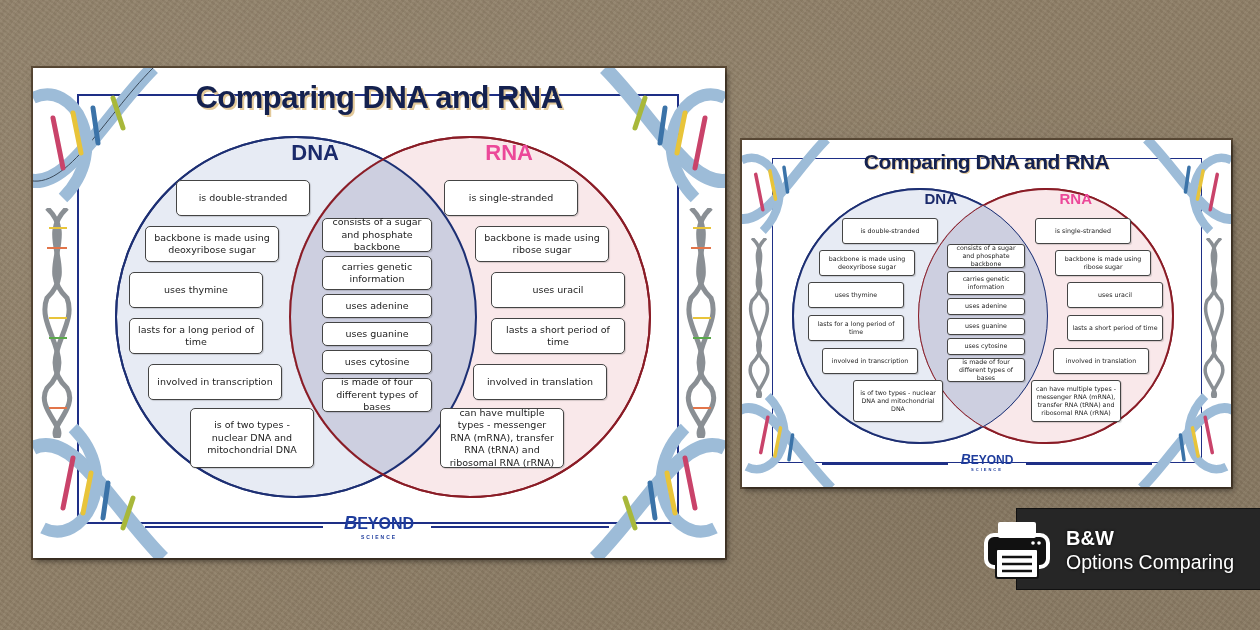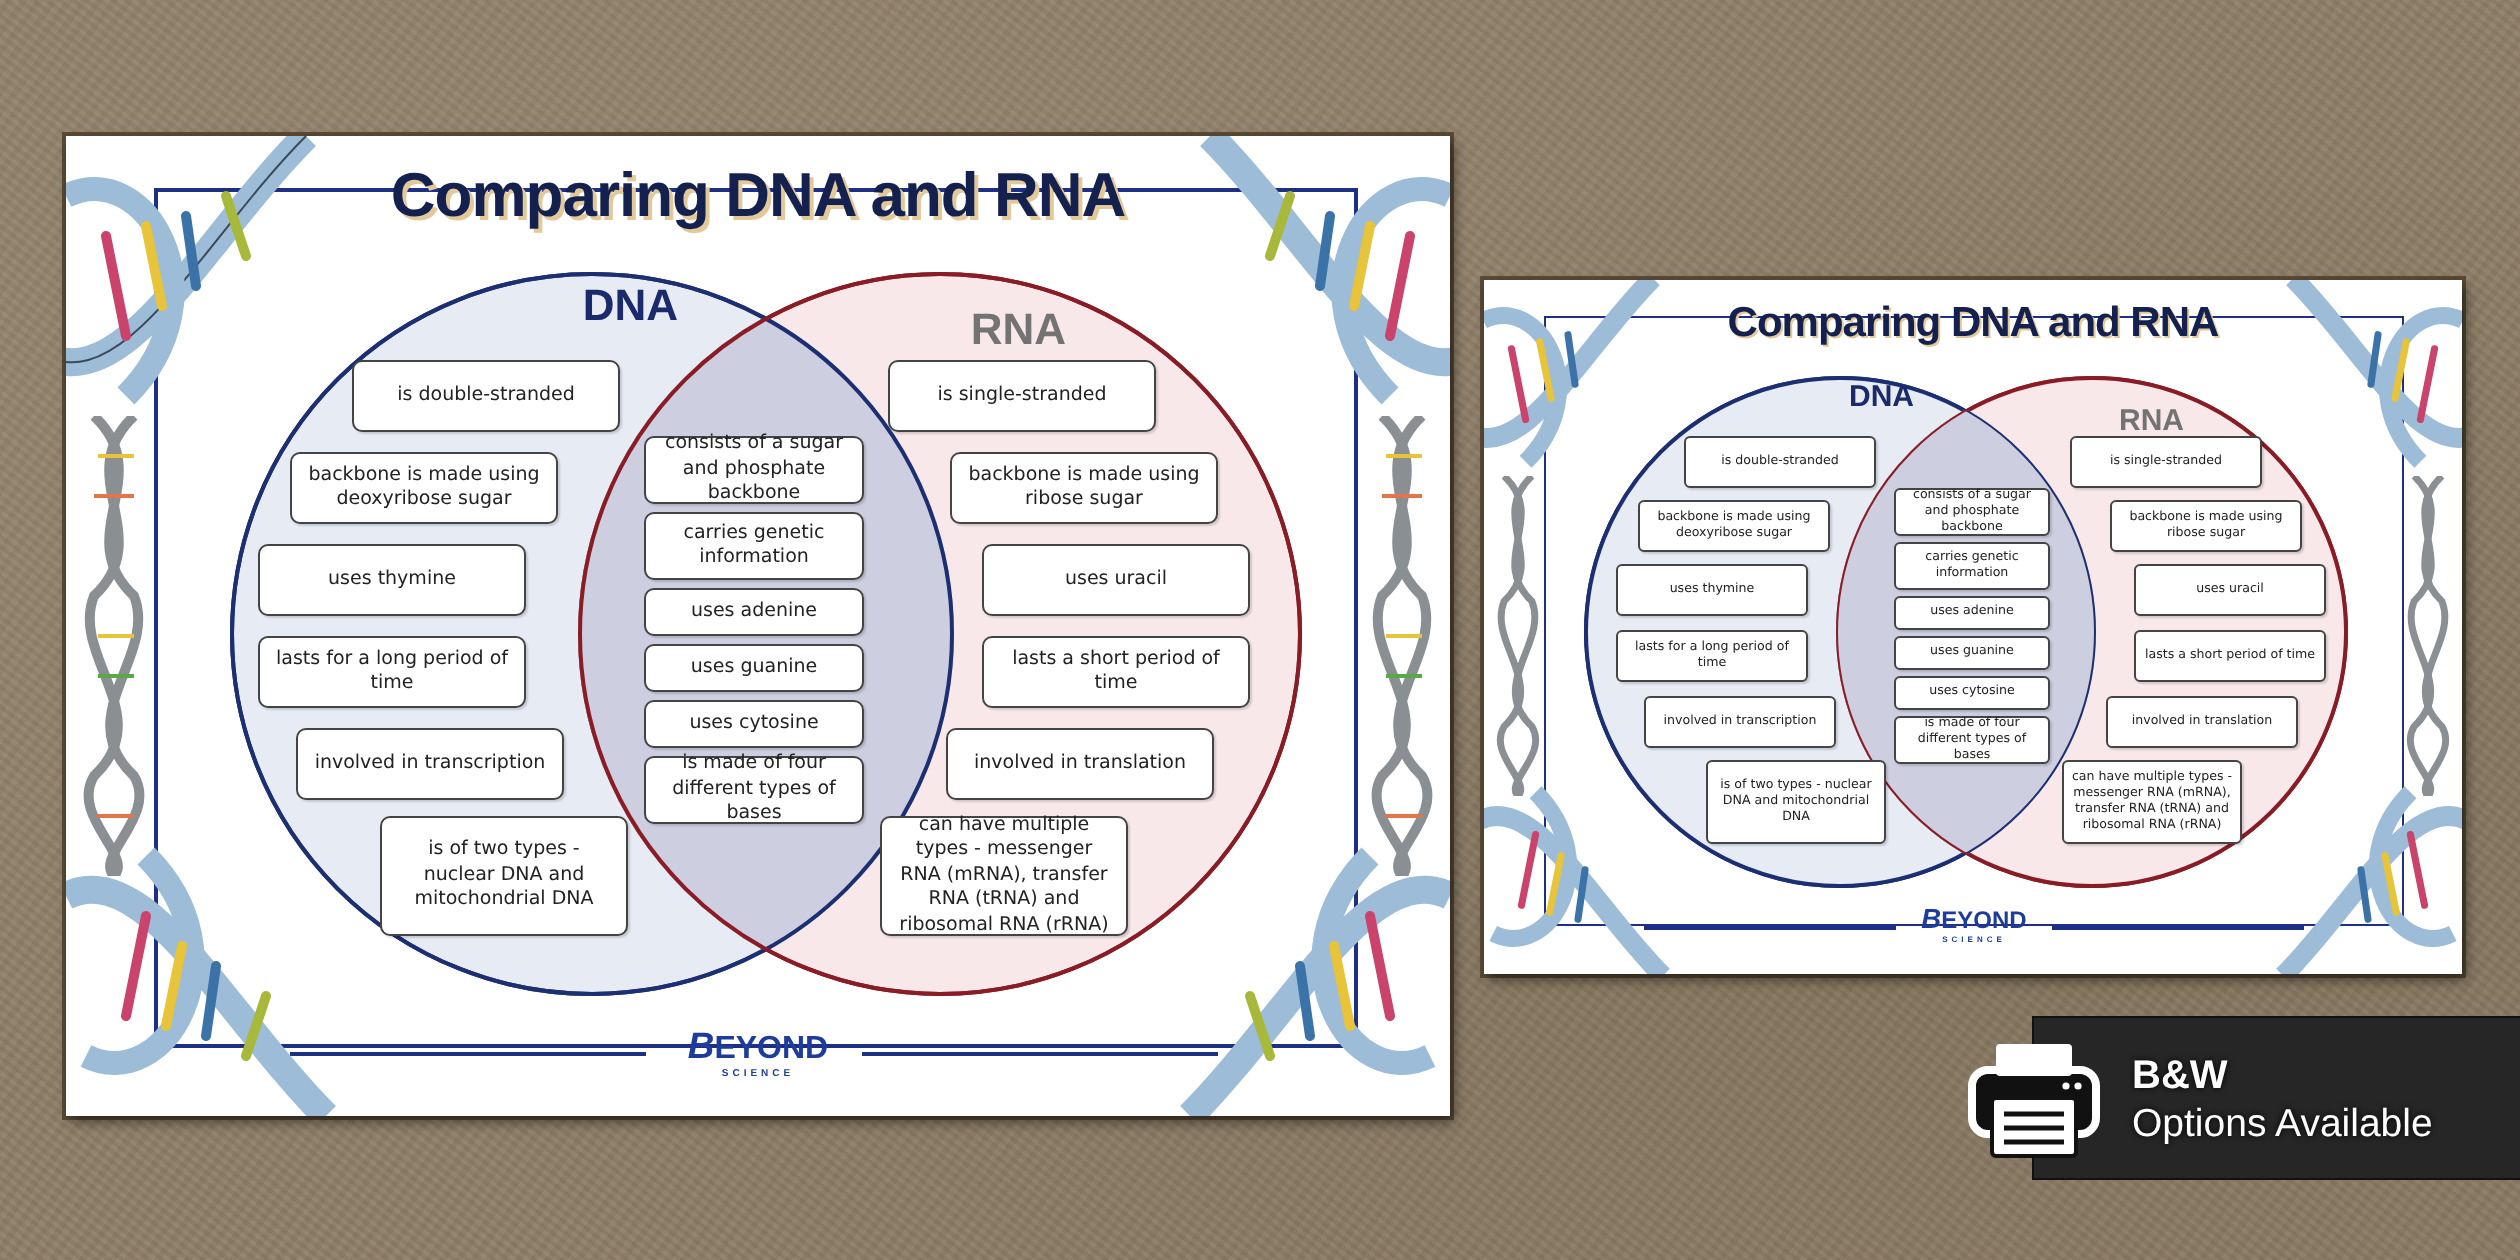--- a/index.html
+++ b/index.html
@@ -36,21 +36,21 @@
     .circle-rna { background:rgba(248,228,230,0.85); border:2px solid #8a1c26; }
     .overlap-wrap { position:absolute; overflow:hidden; border-radius:50%; }
     .overlap-inner { position:absolute; border-radius:50%; background:#cdcfe0; }
     .circle-outline { position:absolute; border-radius:50%; box-sizing:border-box; background:transparent; }
 
     .set-label {
       position:absolute; font-family:"Liberation Sans", sans-serif; font-weight:bold;
       text-align:right;
     }
     .dna-label { color:#1b2a6b; }
-    .rna-label { color:#737373;margin-top:12px; }
+    .rna-label { color:#ec4899; }
 
     .card {
       position:absolute; background:#fff; border:1.5px solid #444; border-radius:5px;
       box-sizing:border-box; display:flex; align-items:center; justify-content:center;
       text-align:center; color:#222; font-family:"DejaVu Sans", sans-serif; line-height:1.3;
       box-shadow: 1px 1px 1px rgba(0,0,0,0.15);
     }
     .poster-large .card { font-size:9.5px; padding:2px 6px; }
     .poster-small .card { font-size:6.3px; padding:1px 3px; border-width:1px; border-radius:3px; }
 
@@ -274,13 +274,13 @@
   <rect x="3" y="16" width="62" height="32" rx="8" fill="#111" stroke="#fff" stroke-width="4"></rect>
   <rect x="15" y="3" width="38" height="16" rx="2" fill="#fff"></rect>
   <rect x="13" y="30" width="42" height="29" rx="2" fill="#fff" stroke="#111" stroke-width="2"></rect>
   <line x1="19" y1="38" x2="49" y2="38" stroke="#111" stroke-width="2.5"></line>
   <line x1="19" y1="45" x2="49" y2="45" stroke="#111" stroke-width="2.5"></line>
   <line x1="19" y1="52" x2="49" y2="52" stroke="#111" stroke-width="2.5"></line>
   <circle cx="50" cy="24" r="1.8" fill="#fff"></circle>
     <circle cx="56" cy="24" r="1.8" fill="#fff"></circle>
 </svg>
 <div class="bw-title">B&amp;W</div>
-<div class="bw-sub">Options Available</div>
+<div class="bw-sub">Options Comparing</div>
 
 </body></html>

